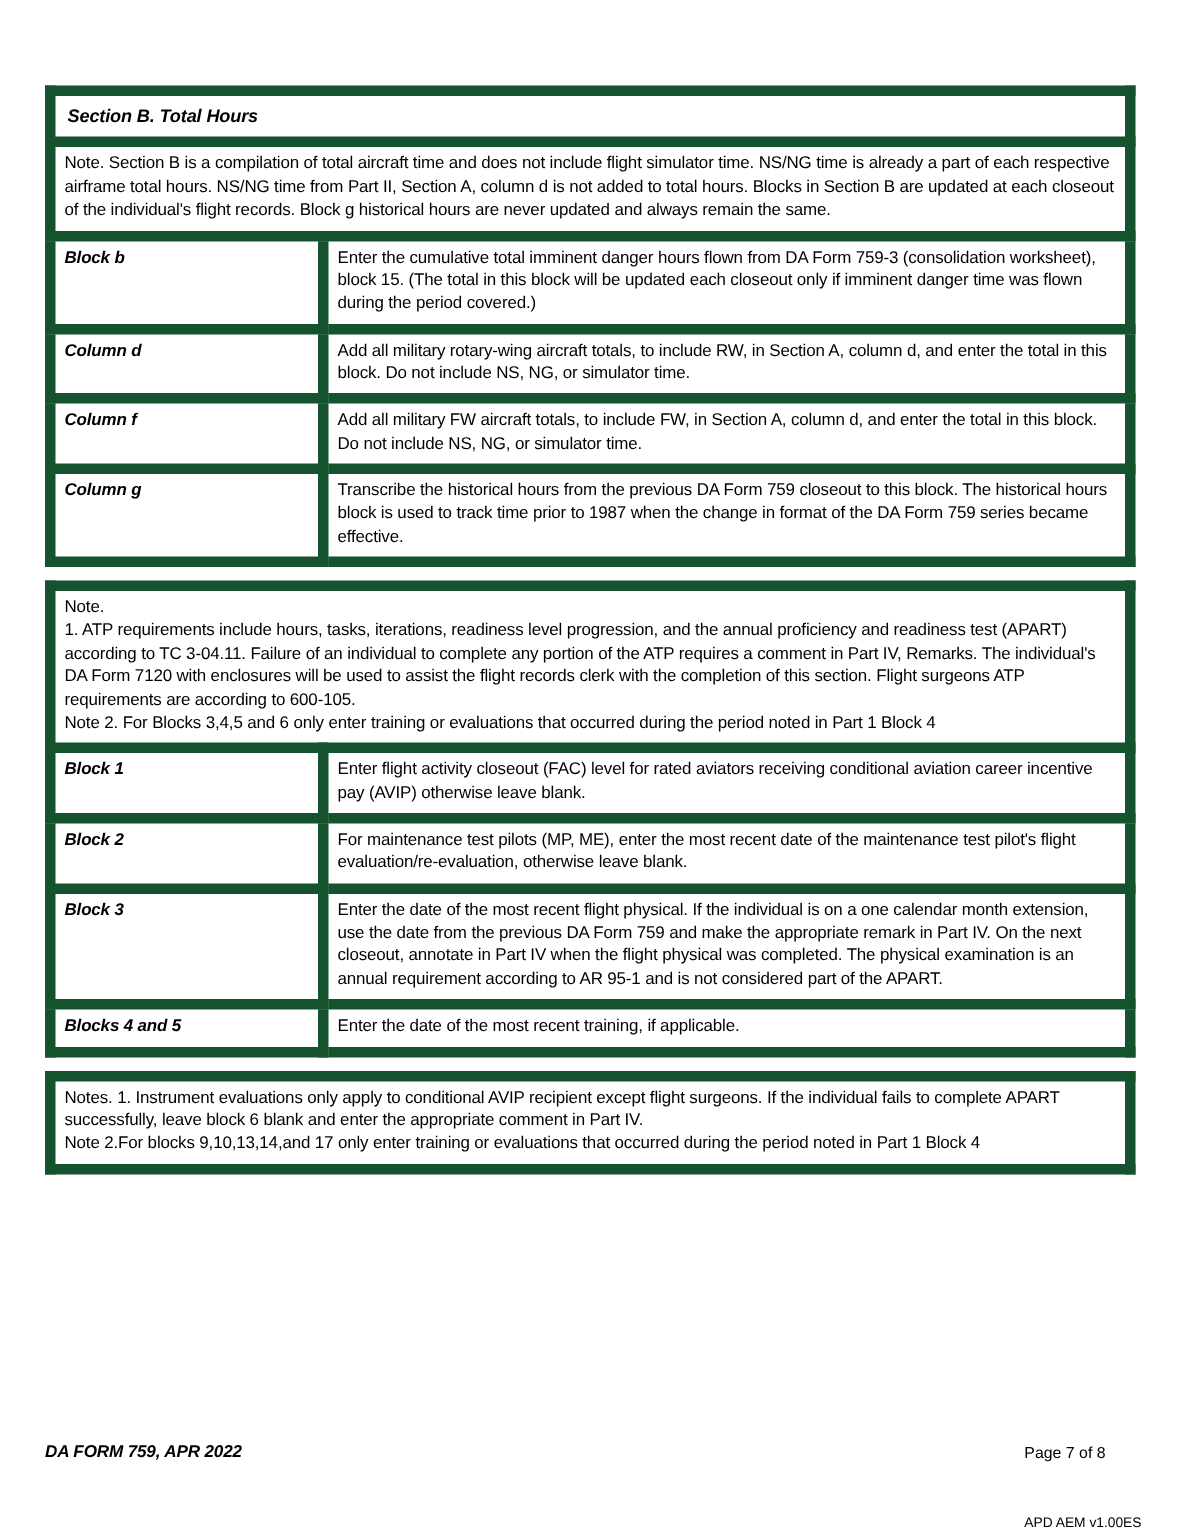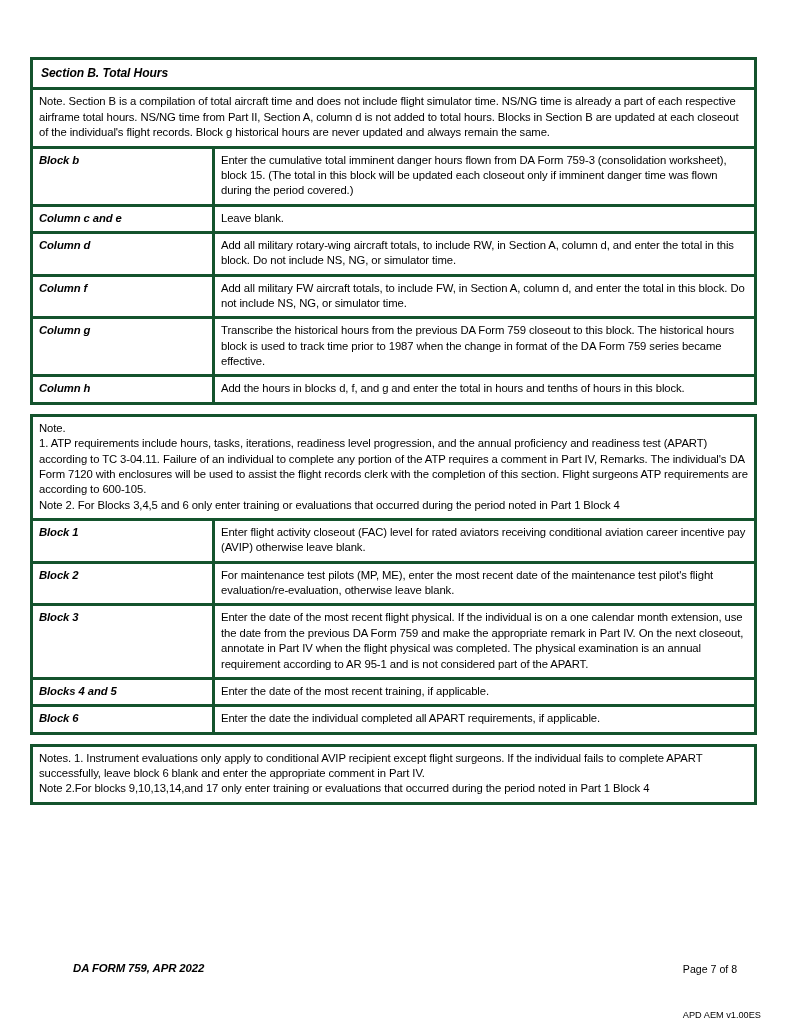--- a/index.html
+++ b/index.html
@@ -24,21 +24,21 @@
   }
   .doc-table {
     position: absolute;
     left: 30px;
     top: 57px;
     width: 727px;
     border-collapse: collapse;
     table-layout: fixed;
   }
   .doc-table td {
-    border: 3px solid #14532d;
+    border: 7px solid #14532d;
     padding: 4px 6px 5px 6px;
     vertical-align: top;
     font-size: 11.3px;
     line-height: 1.36;
     letter-spacing: -0.1px;
   }
   .col-label { width: 182px; }
   .section-head td {
     font-weight: bold;
     font-style: italic;
@@ -68,21 +68,20 @@
     height: 40px;
   }
   .footer-left {
     position: absolute;
     left: 0;
     top: 0;
     font-weight: bold;
     font-style: italic;
     font-size: 11.4px;
     letter-spacing: -0.1px;
-    margin-left: 43px;
   }
   .footer-right {
     position: absolute;
     right: 0;
     top: 0;
     text-align: left;
     font-size: 10.6px;
     line-height: 1.45;
   }
   .footer-right .v { font-size: 9.2px; margin-top: 32px; }
@@ -106,44 +105,36 @@
       <tr>
         <td colspan="2" class="note-cell">Note. Section B is a compilation of total aircraft time and does not include flight simulator time. NS/NG time is already a part of each respective airframe total hours. NS/NG time from Part II, Section A, column d is not added to total hours. Blocks in Section B are updated at each closeout of the individual's flight records. Block g historical hours are never updated and always remain the same.</td>
       </tr>
 
 
       <tr>
         <td class="lbl">Block b</td>
         <td class="desc">Enter the cumulative total imminent danger hours flown from DA Form 759-3 (consolidation worksheet), block 15. (The total in this block will be updated each closeout only if imminent danger time was flown during the period covered.)</td>
       </tr>
 
-      <tr>
-        <td class="lbl">Column c and e</td>
-        <td class="desc">Leave blank.</td>
-      </tr>
 
       <tr>
         <td class="lbl">Column d</td>
         <td class="desc">Add all military rotary-wing aircraft totals, to include RW, in Section A, column d, and enter the total in this block. Do not include NS, NG, or simulator time.</td>
       </tr>
 
       <tr>
         <td class="lbl">Column f</td>
         <td class="desc">Add all military FW aircraft totals, to include FW, in Section A, column d, and enter the total in this block. Do not include NS, NG, or simulator time.</td>
       </tr>
 
       <tr>
         <td class="lbl">Column g</td>
         <td class="desc">Transcribe the historical hours from the previous DA Form 759 closeout to this block. The historical hours block is used to track time prior to 1987 when the change in format of the DA Form 759 series became effective.</td>
       </tr>
 
-      <tr>
-        <td class="lbl">Column h</td>
-        <td class="desc">Add the hours in blocks d, f, and g and enter the total in hours and tenths of hours in this block.</td>
-      </tr>
 
 
       <tr class="spacer-row">
         <td colspan="2"></td>
       </tr>
 
 
       <tr>
         <td colspan="2" class="note-cell" style="white-space:pre-line">Note.
 1. ATP requirements include hours, tasks, iterations, readiness level progression, and the annual proficiency and readiness test (APART) according to TC 3-04.11. Failure of an individual to complete any portion of the ATP requires a comment in Part IV, Remarks. The individual's DA Form 7120 with enclosures will be used to assist the flight records clerk with the completion of this section. Flight surgeons ATP requirements are according to 600-105.
@@ -163,24 +154,20 @@
       <tr>
         <td class="lbl">Block 3</td>
         <td class="desc">Enter the date of the most recent flight physical. If the individual is on a one calendar month extension, use the date from the previous DA Form 759 and make the appropriate remark in Part IV. On the next closeout, annotate in Part IV when the flight physical was completed. The physical examination is an annual requirement according to AR 95-1 and is not considered part of the APART.</td>
       </tr>
 
       <tr>
         <td class="lbl">Blocks 4 and 5</td>
         <td class="desc">Enter the date of the most recent training, if applicable.</td>
       </tr>
 
-      <tr>
-        <td class="lbl">Block 6</td>
-        <td class="desc">Enter the date the individual completed all APART requirements, if applicable.</td>
-      </tr>
 
       <tr class="spacer-row">
         <td colspan="2"></td>
       </tr>
 
       <tr>
         <td colspan="2" class="note-cell" style="white-space:pre-line">Notes. 1. Instrument evaluations only apply to conditional AVIP recipient except flight surgeons. If the individual fails to complete APART successfully, leave block 6 blank and enter the appropriate comment in Part IV.
 Note 2.For blocks 9,10,13,14,and 17 only enter training or evaluations that occurred during the period noted in Part 1 Block 4</td>
       </tr>
 

